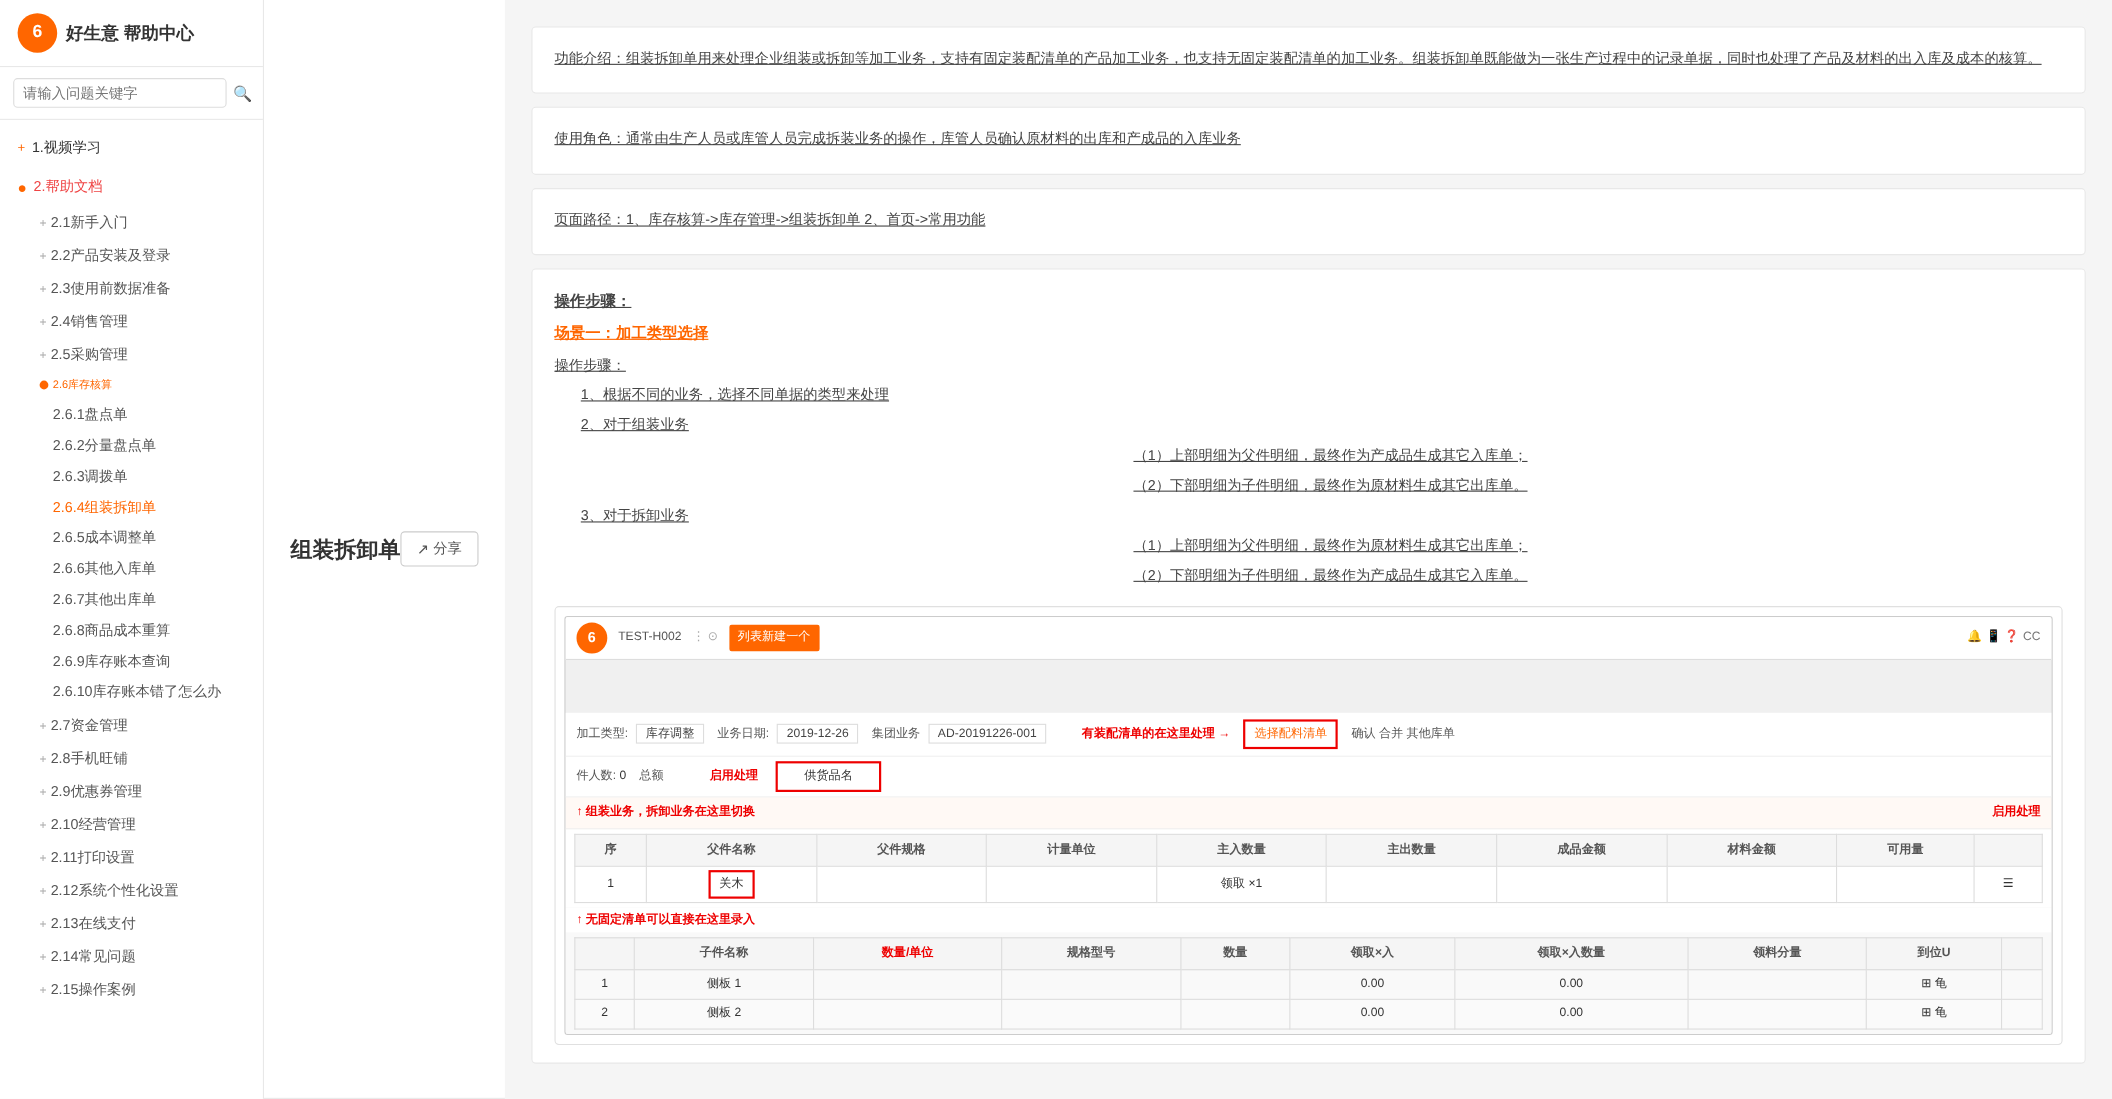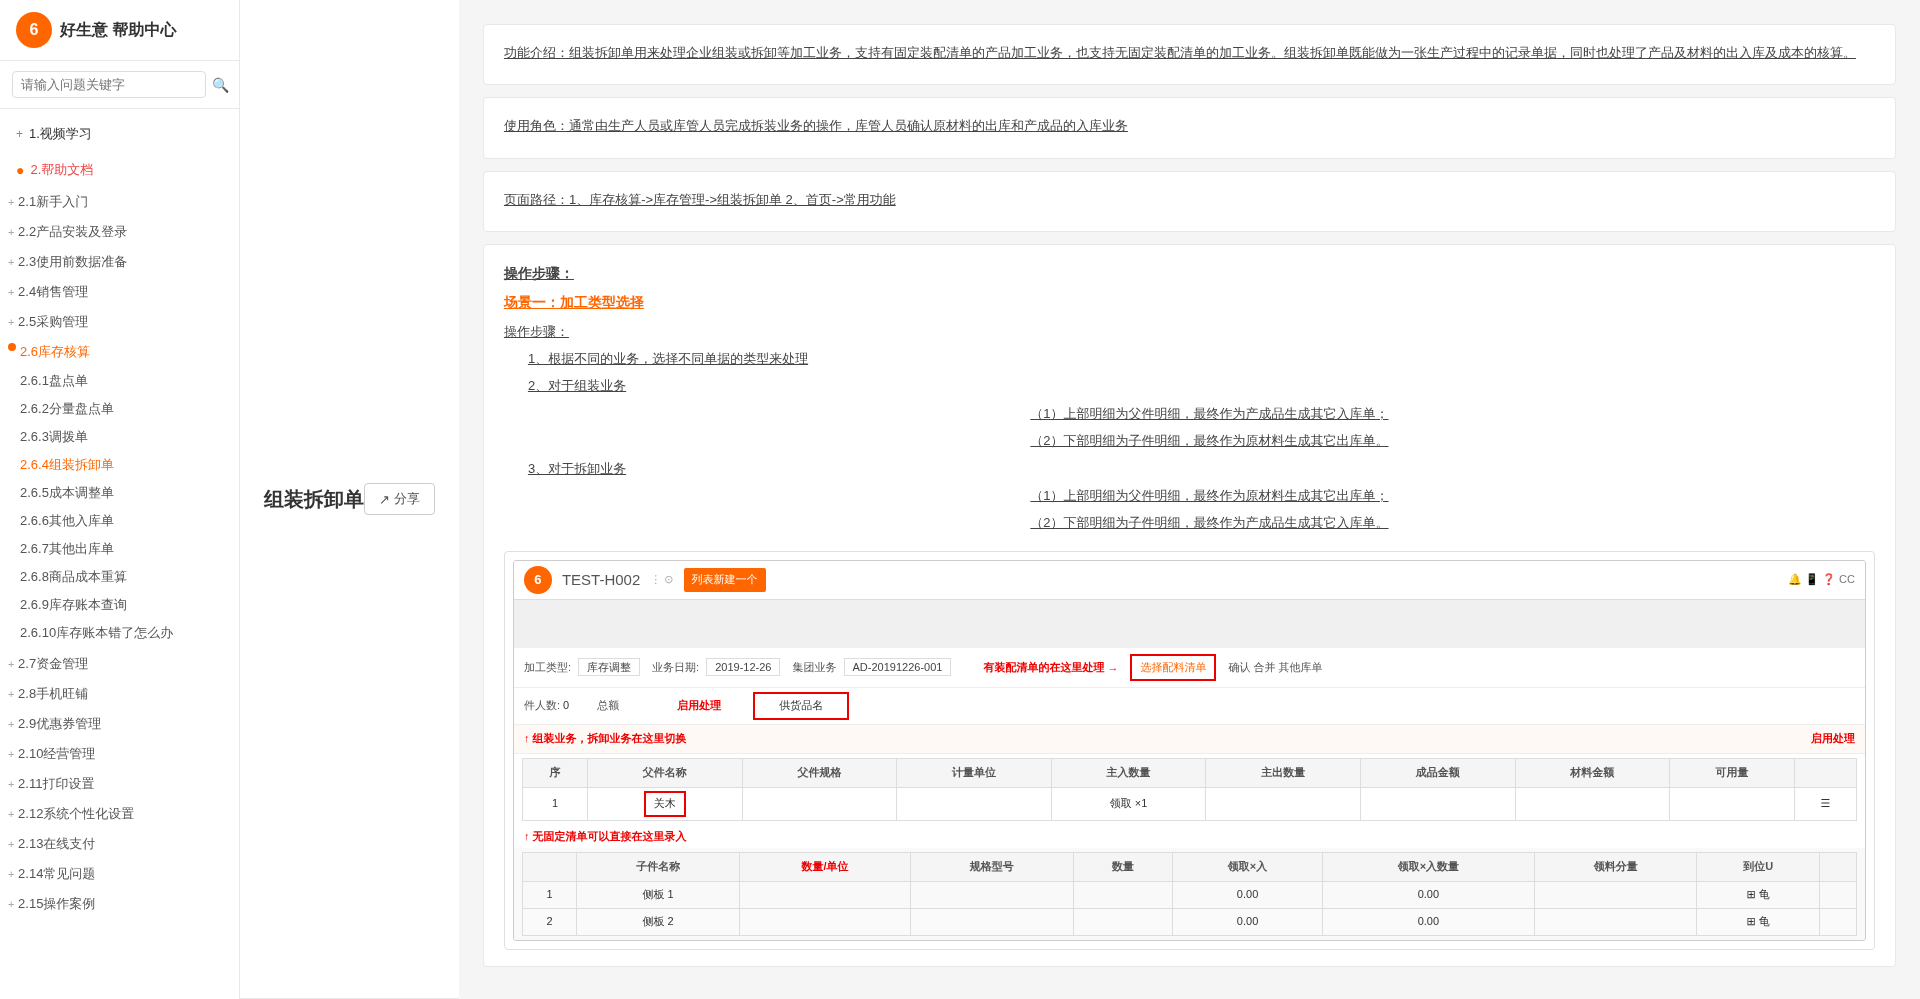--- a/index.html
+++ b/index.html
@@ -10,24 +10,24 @@
     .sidebar-header { padding: 12px 16px; border-bottom: 1px solid #e8e8e8; display: flex; align-items: center; gap: 8px; }
     .logo-circle { width: 36px; height: 36px; border-radius: 50%; background: #f60; display: flex; align-items: center; justify-content: center; color: white; font-weight: bold; font-size: 16px; flex-shrink: 0; }
     .logo-text { font-size: 16px; font-weight: bold; color: #333; }
     .search-box { padding: 10px 12px; border-bottom: 1px solid #e8e8e8; display: flex; align-items: center; gap: 6px; }
     .search-input { flex: 1; border: 1px solid #ddd; border-radius: 4px; padding: 5px 8px; font-size: 13px; color: #999; outline: none; }
     .search-icon-btn { background: none; border: none; cursor: pointer; color: #999; font-size: 14px; }
     .nav-list { overflow-y: auto; flex: 1; padding: 8px 0; }
     .nav-group { margin-bottom: 2px; }
     .nav-group-title { padding: 8px 16px; font-size: 13px; color: #333; cursor: pointer; display: flex; align-items: center; gap: 6px; }
     .nav-group-title.active { color: #f60; }
-    .nav-sub { }
+    .nav-sub { padding-left: 28px; }
     .nav-sub-item { padding: 6px 16px 6px 8px; font-size: 13px; color: #555; cursor: pointer; display: block; }
     .nav-sub-group { margin-bottom: 2px; }
-    .nav-sub-group-title { padding: 6px 16px 6px 8px; font-size: 13px; color: #333; cursor: pointer; display: flex; gap: 4px; }
+    .nav-sub-group-title { padding: 6px 16px 6px 8px; font-size: 10px; color: #333; cursor: pointer; display: flex; align-items: center; gap: 4px; }
     .nav-sub-group-title.active { color: #f60; }
     .nav-sub-group-title .dot { width: 8px; height: 8px; border-radius: 50%; background: #f60; display: inline-block; flex-shrink: 0; }
     .nav-deep { padding-left: 12px; }
     .nav-deep-item { padding: 5px 16px 5px 8px; font-size: 13px; color: #555; cursor: pointer; display: block; }
     .nav-deep-item.active { color: #f60; font-weight: 500; }
 
     
     .main { flex: 1; display: flex; overflow: hidden; }
     .main-header { padding: 14px 24px; display: flex; align-items: center; justify-content: space-between; background: #fff; border-bottom: 1px solid #e8e8e8; }
     .page-title { font-size: 20px; font-weight: bold; color: #333; }
@@ -181,21 +181,21 @@
         <p class="step-item">3、对于拆卸业务</p>
         <p class="sub-item">（1）上部明细为父件明细，最终作为原材料生成其它出库单；</p>
         <p class="sub-item">（2）下部明细为子件明细，最终作为产成品生成其它入库单。</p>
       </div>
 
       <div class="screenshot-container">
         <div class="ss-wrap">
 
           <div style="background:#fff;padding:5px 10px;border-bottom:1px solid #ddd;display:flex;align-items:center;gap:10px;font-size:12px;">
             <div style="width:28px;height:28px;border-radius:50%;background:#f60;color:#fff;display:flex;align-items:center;justify-content:center;font-weight:bold;font-size:13px;">6</div>
-            <span style="font-size:15px;color:#555;text-align:right;">TEST-H002</span>
+            <span style="font-size:11px;color:#555;text-align:right;">TEST-H002</span>
             <span style="font-size:11px;color:#aaa;">⋮ ⊙</span>
             <div class="ss-orange-btn">列表新建一个</div>
             <div style="flex:1;"></div>
             <span style="font-size:11px;color:#777;">🔔 📱 ❓ CC</span>
           </div>
 
 
           <div style="background:#fff;padding:6px 10px;border-bottom:1px solid #eee;display:flex;align-items:center;gap:12px;font-size:11px;flex-wrap:wrap;margin-top:48px;">
             <span>
               <span style="color:#555;">加工类型:</span>
@@ -208,21 +208,21 @@
             <span>
               <span style="color:#555;">集团业务</span>
               <span style="border:1px solid #ddd;padding:2px 8px;margin-left:4px;background:#fff;">AD-20191226-001</span>
             </span>
 
             <span style="color:#e00;font-weight:bold;font-size:11px;margin-left:20px;">有装配清单的在这里处理 →</span>
             <div style="border:2px solid #e00;padding:2px 8px;color:#f60;font-size:11px;cursor:pointer;">选择配料清单</div>
             <span style="font-size:11px;color:#555;">确认 合并 其他库单</span>
           </div>
 
-          <div style="background:#fff;padding:4px 10px;border-bottom:1px solid #eee;display:flex;align-items:center;gap:28px;font-size:11px;">
+          <div style="background:#fff;padding:4px 10px;border-bottom:1px solid #eee;display:flex;align-items:center;gap:12px;font-size:11px;">
             <span style="color:#555;">件人数: <span style="color:#333;">0</span></span>
             <span style="color:#555;">总额</span>
 
             <span style="color:#e00;font-weight:bold;font-size:11px;margin-left:30px;">启用处理</span>
             <span style="border:2px solid #e00;padding:2px 24px;margin-left:4px;background:#fff;color:#333;font-size:11px;">供货品名</span>
           </div>
 
           <div style="background:#fff9f5;padding:4px 10px;border-bottom:1px solid #eee;display:flex;align-items:center;gap:8px;font-size:11px;">
             <span style="color:#e00;font-weight:bold;">↑ 组装业务，拆卸业务在这里切换</span>
             <div style="flex:1;"></div>

